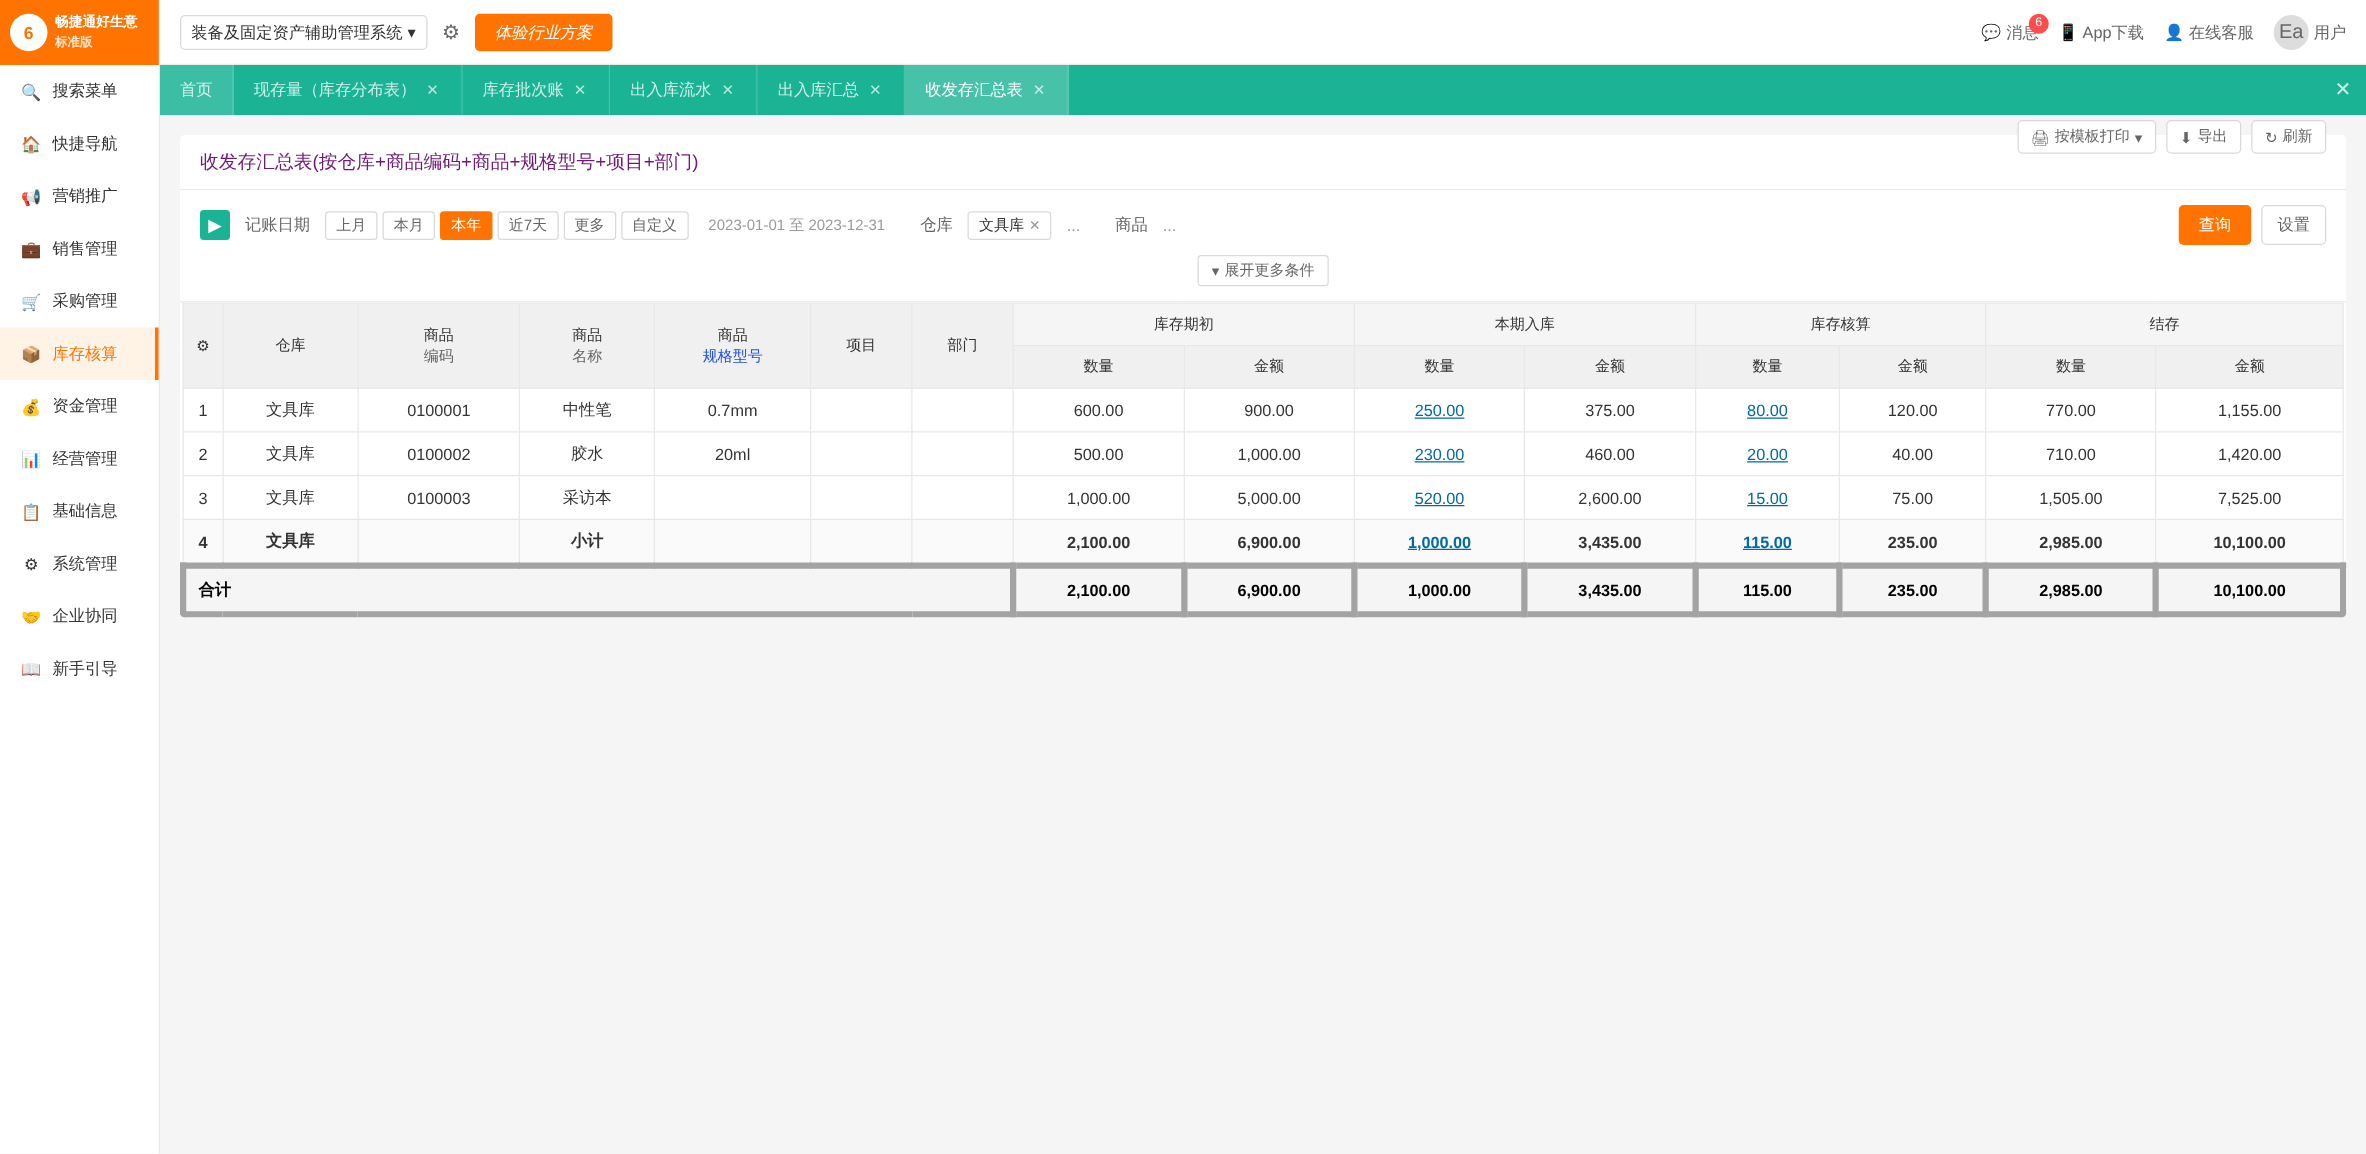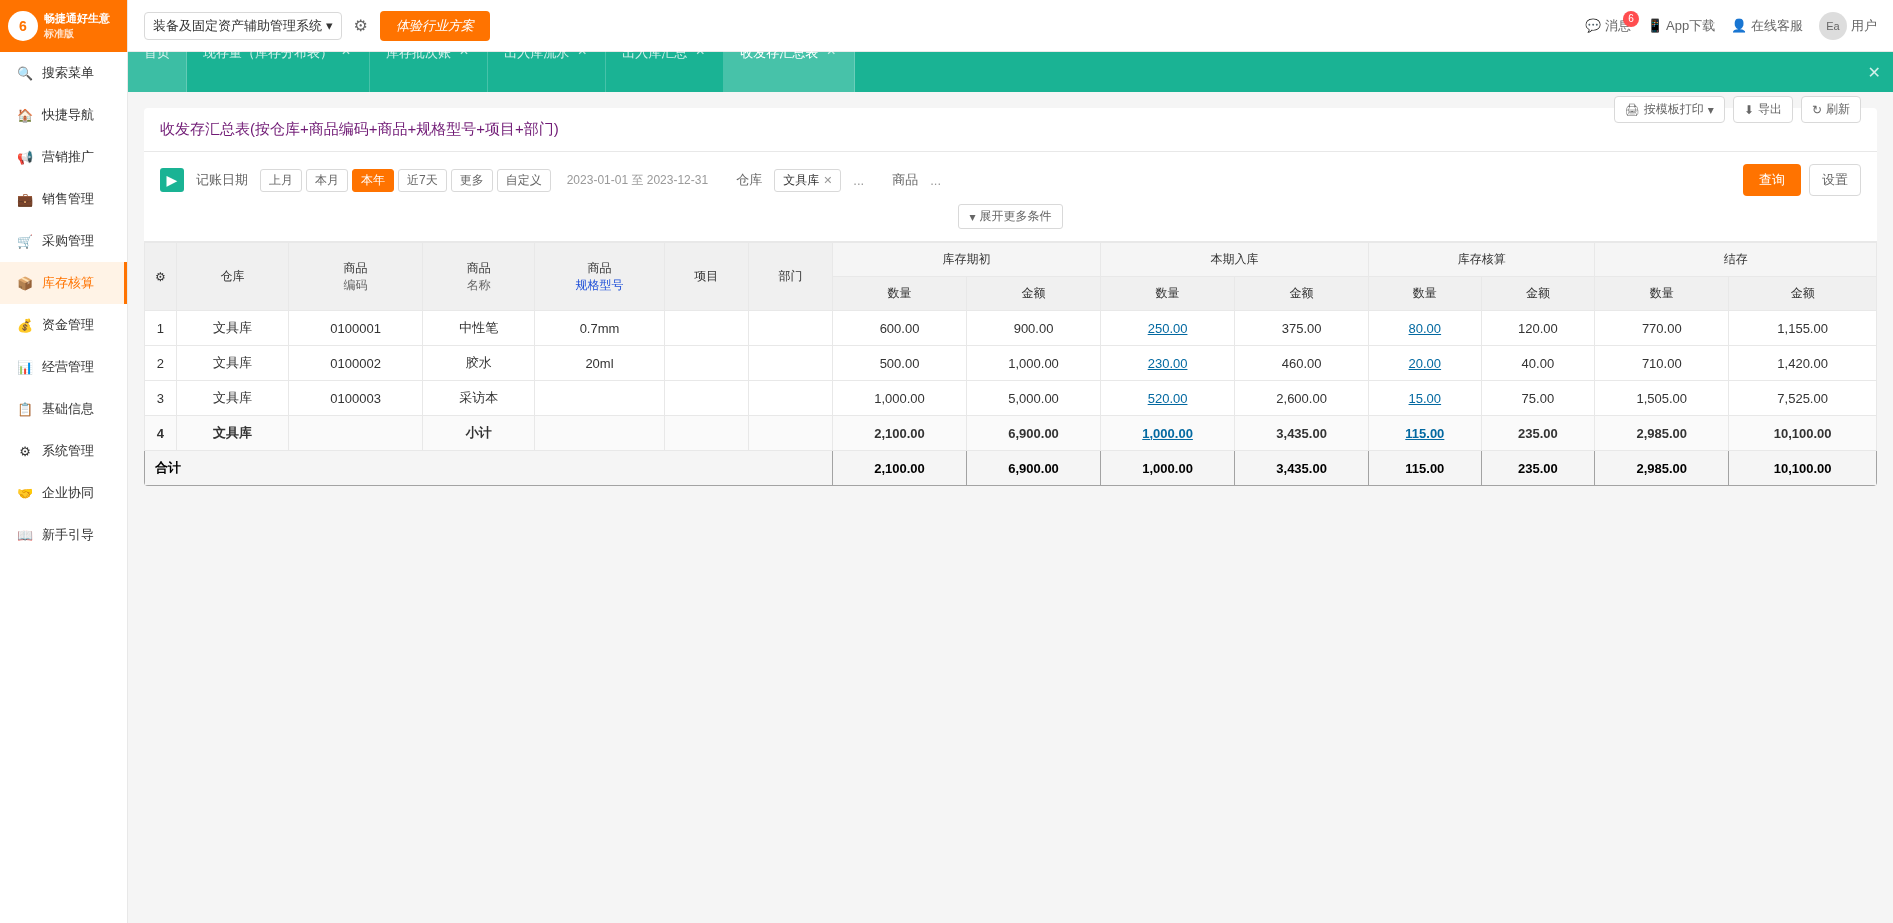--- a/index.html
+++ b/index.html
@@ -21,25 +21,25 @@
 
     
     .topbar { height: 52px; background: #fff; border-bottom: 1px solid #e8e8e8; display: flex; align-items: center; padding: 0 16px; gap: 12px; flex-shrink: 0; }
     .topbar-system-select { border: 1px solid #d9d9d9; border-radius: 4px; padding: 4px 8px; font-size: 13px; color: #333; background: #fff; cursor: pointer; display: flex; align-items: center; gap: 4px; }
     .topbar-gear { color: #666; cursor: pointer; font-size: 16px; }
     .topbar-trial-btn { background: #ff7300; color: white; border: none; border-radius: 4px; padding: 6px 16px; font-size: 13px; cursor: pointer; font-style: italic; }
     .topbar-right { display: flex; align-items: center; gap: 16px; color: #666; font-size: 13px; }
     .topbar-badge { position: relative; cursor: pointer; }
     .badge-dot { background: #ff4d4f; color: white; border-radius: 50%; width: 16px; height: 16px; font-size: 10px; display: flex; align-items: center; justify-content: center; position: absolute; top: -6px; right: -8px; }
     .topbar-user { display: flex; align-items: center; gap: 4px; cursor: pointer; }
-    .user-avatar { width: 28px; height: 28px; background: #ddd; border-radius: 50%; display: flex; align-items: center; justify-content: center; font-size: 11px; color: #666; overflow: hidden; }
+    .user-avatar { width: 28px; height: 28px; background: #ddd; border-radius: 50%; display: flex; align-items: center; justify-content: center; font-size: 16px; color: #666; overflow: hidden; }
 
     
     .tabbar { background: #1ab394; display: flex; align-items: center; padding: 0; flex-shrink: 0; height: 40px; }
-    .tab { padding: 0 16px; height: 56px; display: flex; gap: 6px; color: rgba(255,255,255,0.8); cursor: pointer; font-size: 13px; white-space: nowrap; border-right: 1px solid rgba(255,255,255,0.2); }
+    .tab { padding: 0 16px; height: 56px; display: flex; align-items: center; gap: 6px; color: rgba(255,255,255,0.8); cursor: pointer; font-size: 13px; white-space: nowrap; border-right: 1px solid rgba(255,255,255,0.2); }
     .tab.active { background: rgba(255,255,255,0.2); color: white; font-weight: 500; }
     .tab-close { font-size: 12px; color: rgba(255,255,255,0.7); cursor: pointer; padding: 0 2px; }
     .tab-home { background: rgba(255,255,255,0.15); }
     .tabbar-close-all { margin-left: auto; padding: 0 12px; color: rgba(255,255,255,0.8); cursor: pointer; font-size: 16px; }
 
     
     .content { flex: 1; overflow-y: auto; padding: 16px; background: #f5f5f5; }
 
     
     .page-header { background: #fff; padding: 12px 16px; border-radius: 4px 4px 0 0; border-bottom: 1px solid #e8e8e8; }
@@ -69,21 +69,21 @@
     .table-container { background: #fff; border-radius: 0 0 4px 4px; overflow: auto; }
     table { width: 100%; border-collapse: collapse; font-size: 13px; }
     thead tr { background: #f0f0f0; }
     thead th { padding: 8px 10px; text-align: center; color: #333; font-weight: 500; border: 1px solid #e8e8e8; white-space: nowrap; font-size: 12px; }
     tbody tr { border-bottom: 1px solid #f0f0f0; }
     tbody td { padding: 8px 10px; text-align: center; color: #333; border: 1px solid #e8e8e8; white-space: nowrap; font-size: 13px; }
     .td-link { color: #0369a1; text-decoration: underline; cursor: pointer; }
     .row-subtotal { background: #fafafa; font-weight: bold; }
     .row-subtotal td { font-weight: bold; }
     tfoot tr { background: #f5f5f5; font-weight: bold; }
-    tfoot td { padding: 8px 10px; text-align: center; border: 1px solid #a3a3a3; font-weight: bold; margin-top: 24px; }
+    tfoot td { padding: 8px 10px; text-align: center; border: 5px solid #a3a3a3; font-weight: bold; margin-top: 24px; }
     .th-group { background: #f5f5f5; }
     .settings-col { width: 30px; }
 
     
     .filter-toggle-arrow { width: 24px; height: 24px; background: #1ab394; color: white; border-radius: 3px; display: flex; align-items: center; justify-content: center; cursor: pointer; font-size: 14px; flex-shrink: 0; }
   </style>
 </head>
 <body>
 
 <div class="sidebar">

